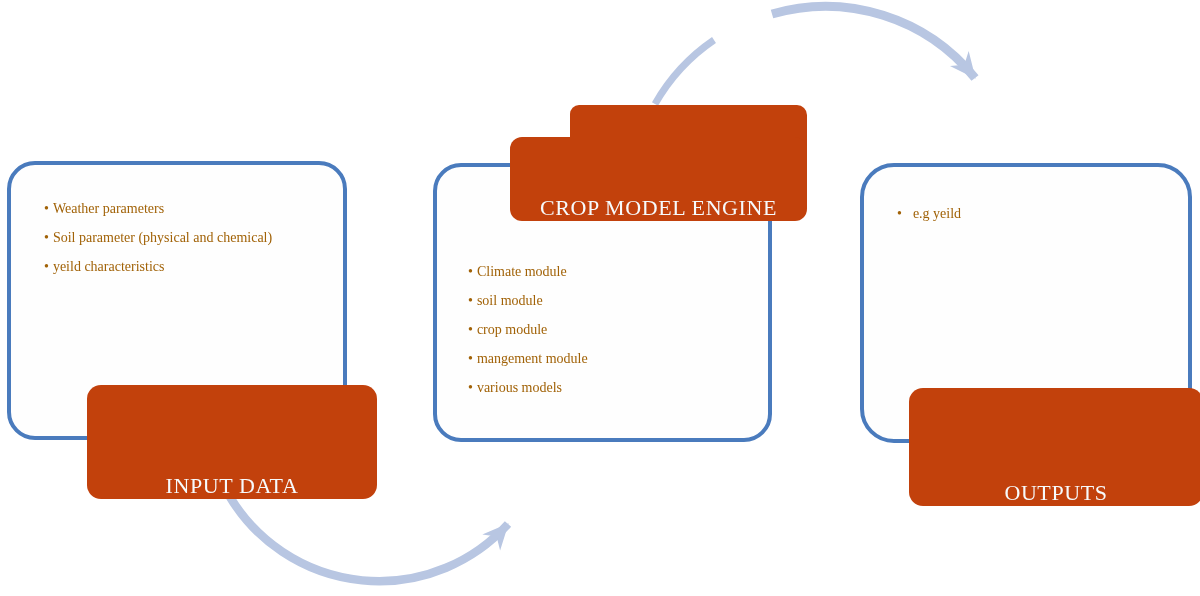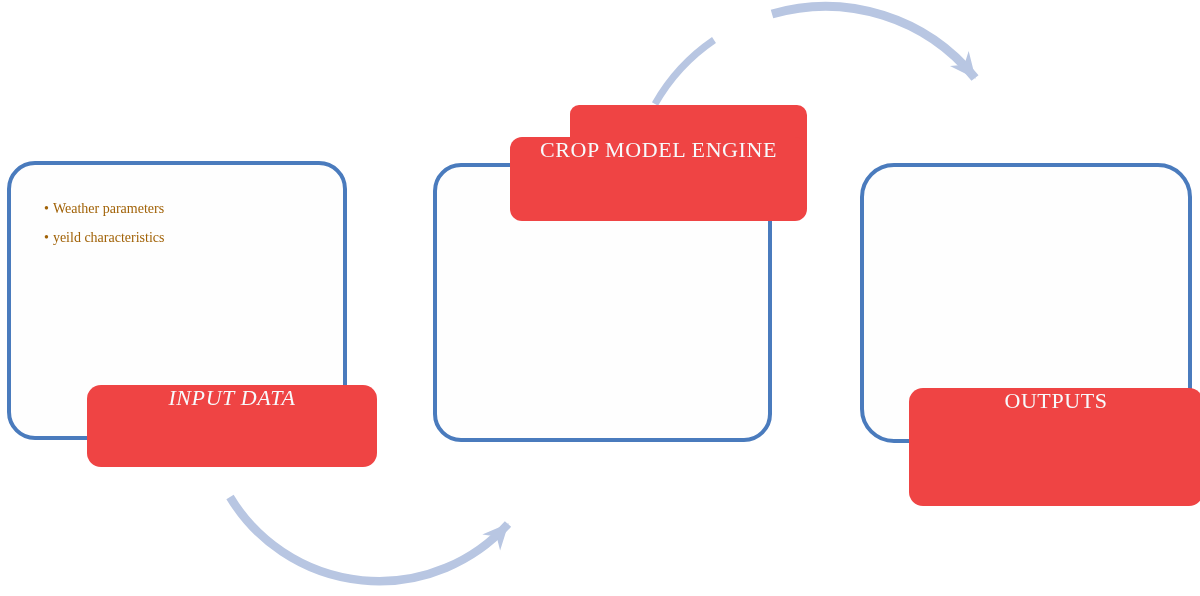--- a/index.html
+++ b/index.html
@@ -17,24 +17,24 @@
     position: absolute;
     background: #fefefe;
     border: 4px solid #4a7bbd;
     border-radius: 28px;
     box-sizing: border-box;
   }
 
   
   .blue-box {
     position: absolute;
-    background: #ef4444;
+    background: #c2410c;
     border-radius: 14px;
     display: flex;
-    align-items: flex-start;
+    align-items: flex-end;
     justify-content: center;
   }
   .blue-box .label {
     color: #f7fafc;
     font-size: 22px;
     letter-spacing: 0.6px;
     white-space: nowrap;
   }
 
   
@@ -87,31 +87,42 @@
     </g>
 
     <g>
       <path d="M 230 497 A 174 174 0 0 0 508 524" fill="none" stroke="#b8c6e2" stroke-width="8.5" marker-end="url(#head)"></path>
     </g>
   </svg>
 
   <div class="white-box" style="left:7px; top:161px; width:340px; height:279px;"></div>
   <ul class="bullets" style="left:44px; top:194px; width:268px;">
     <li>Weather parameters</li>
+    <li>Soil parameter (physical and chemical)</li>
     <li>yeild characteristics</li>
   </ul>
-  <div class="blue-box" style="left:87px; top:385px; width:290px; height:82px;font-style:italic;">
+  <div class="blue-box" style="left:87px; top:385px; width:290px; height:114px;">
     <span class="label">INPUT DATA</span>
   </div>
 
   <div class="white-box" style="left:433px; top:163px; width:339px; height:279px;"></div>
+  <ul class="bullets" style="left:468px; top:257px; width:284px;">
+    <li>Climate module</li>
+    <li>soil module</li>
+    <li>crop module</li>
+    <li>mangement module</li>
+    <li>various models</li>
+  </ul>
 
   <div class="blue-box" style="left:570px; top:105px; width:237px; height:80px; border-radius:9px 10px 0 0;"></div>
   <div class="blue-box" style="left:510px; top:137px; width:297px; height:84px; border-radius:12px;">
     <span class="label">CROP MODEL ENGINE</span>
   </div>
 
   <div class="white-box" style="left:860px; top:163px; width:332px; height:280px; border-radius:34px;"></div>
+  <ul class="bullets wide-gap" style="left:897px; top:199px; width:260px;">
+    <li>e.g yeild</li>
+  </ul>
   <div class="blue-box" style="left:896px; top:388px; width:294px; height:118px;margin-left:13px;">
     <span class="label">OUTPUTS</span>
   </div>
 
 </div>
 
 </body></html>

